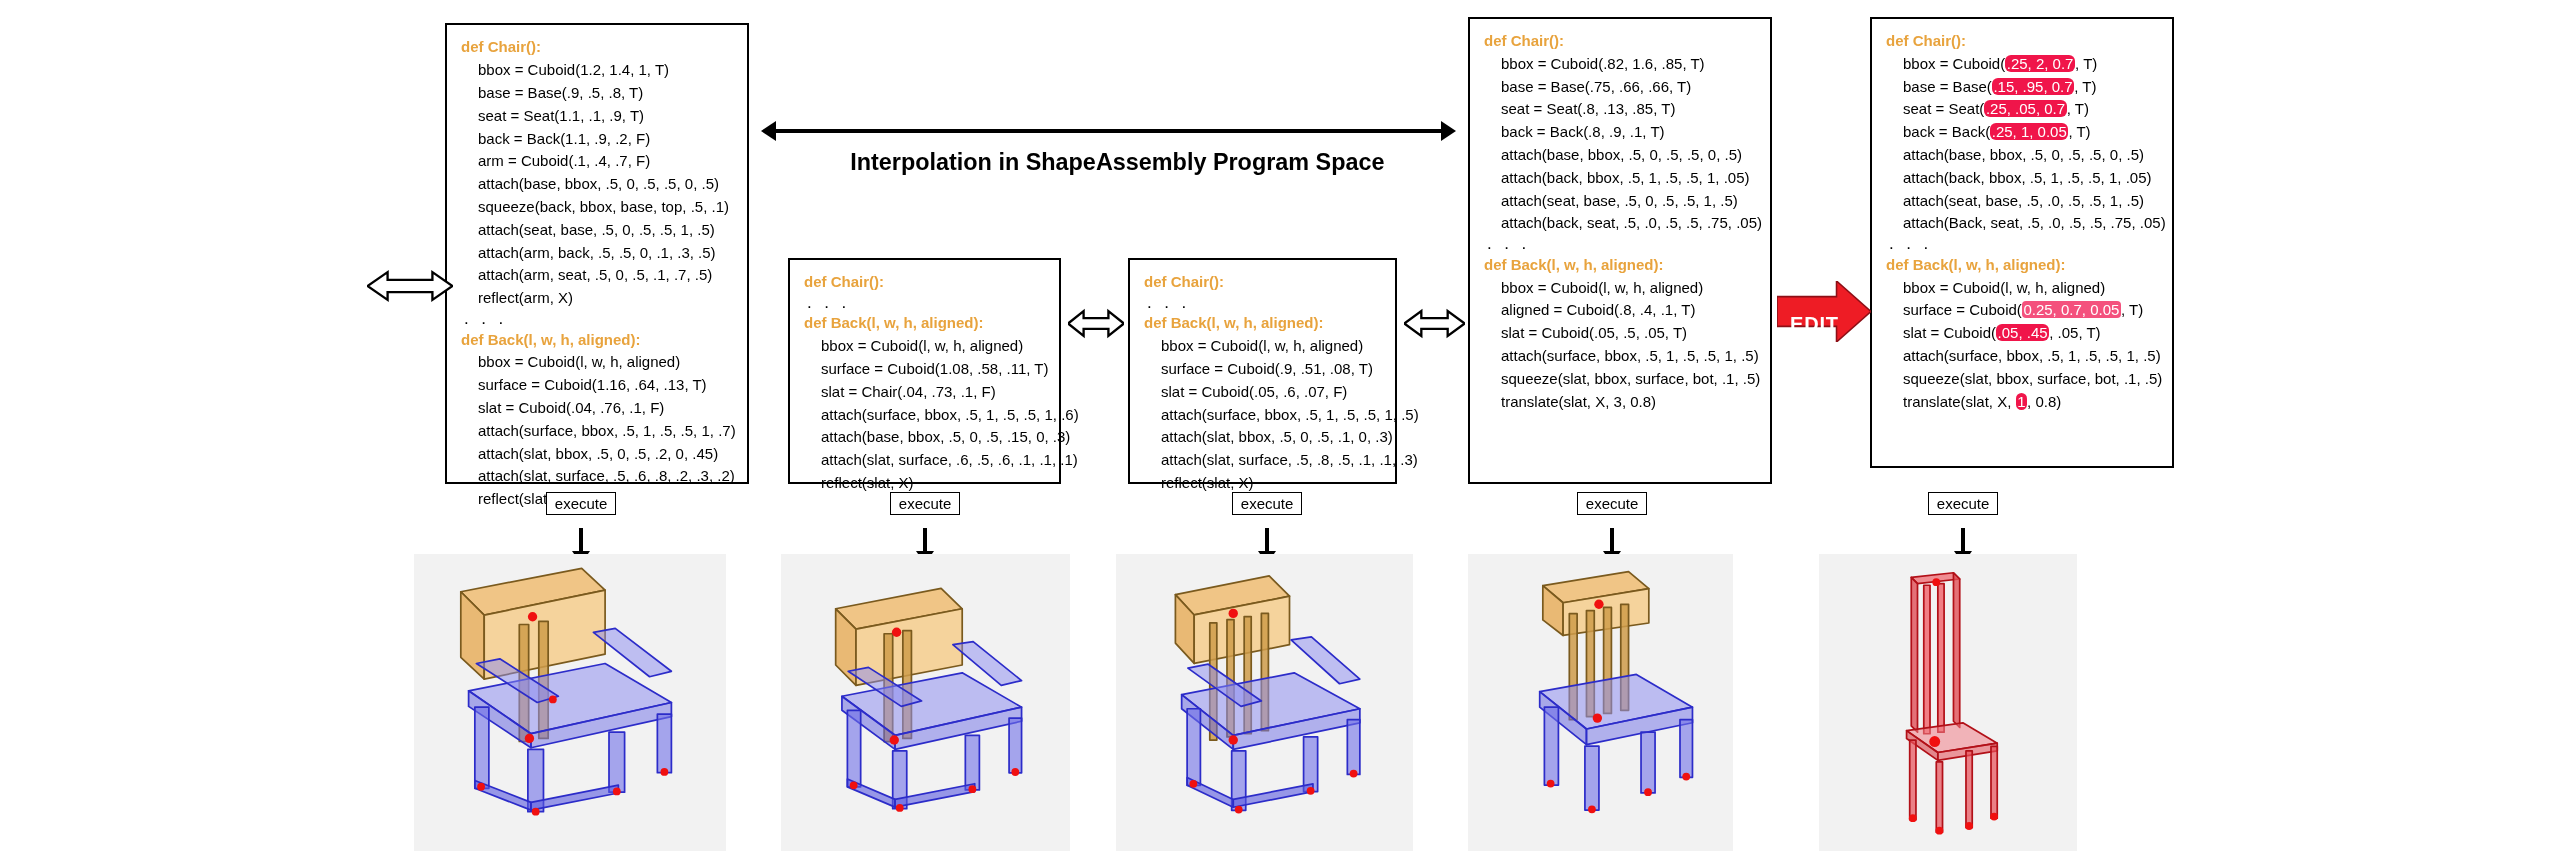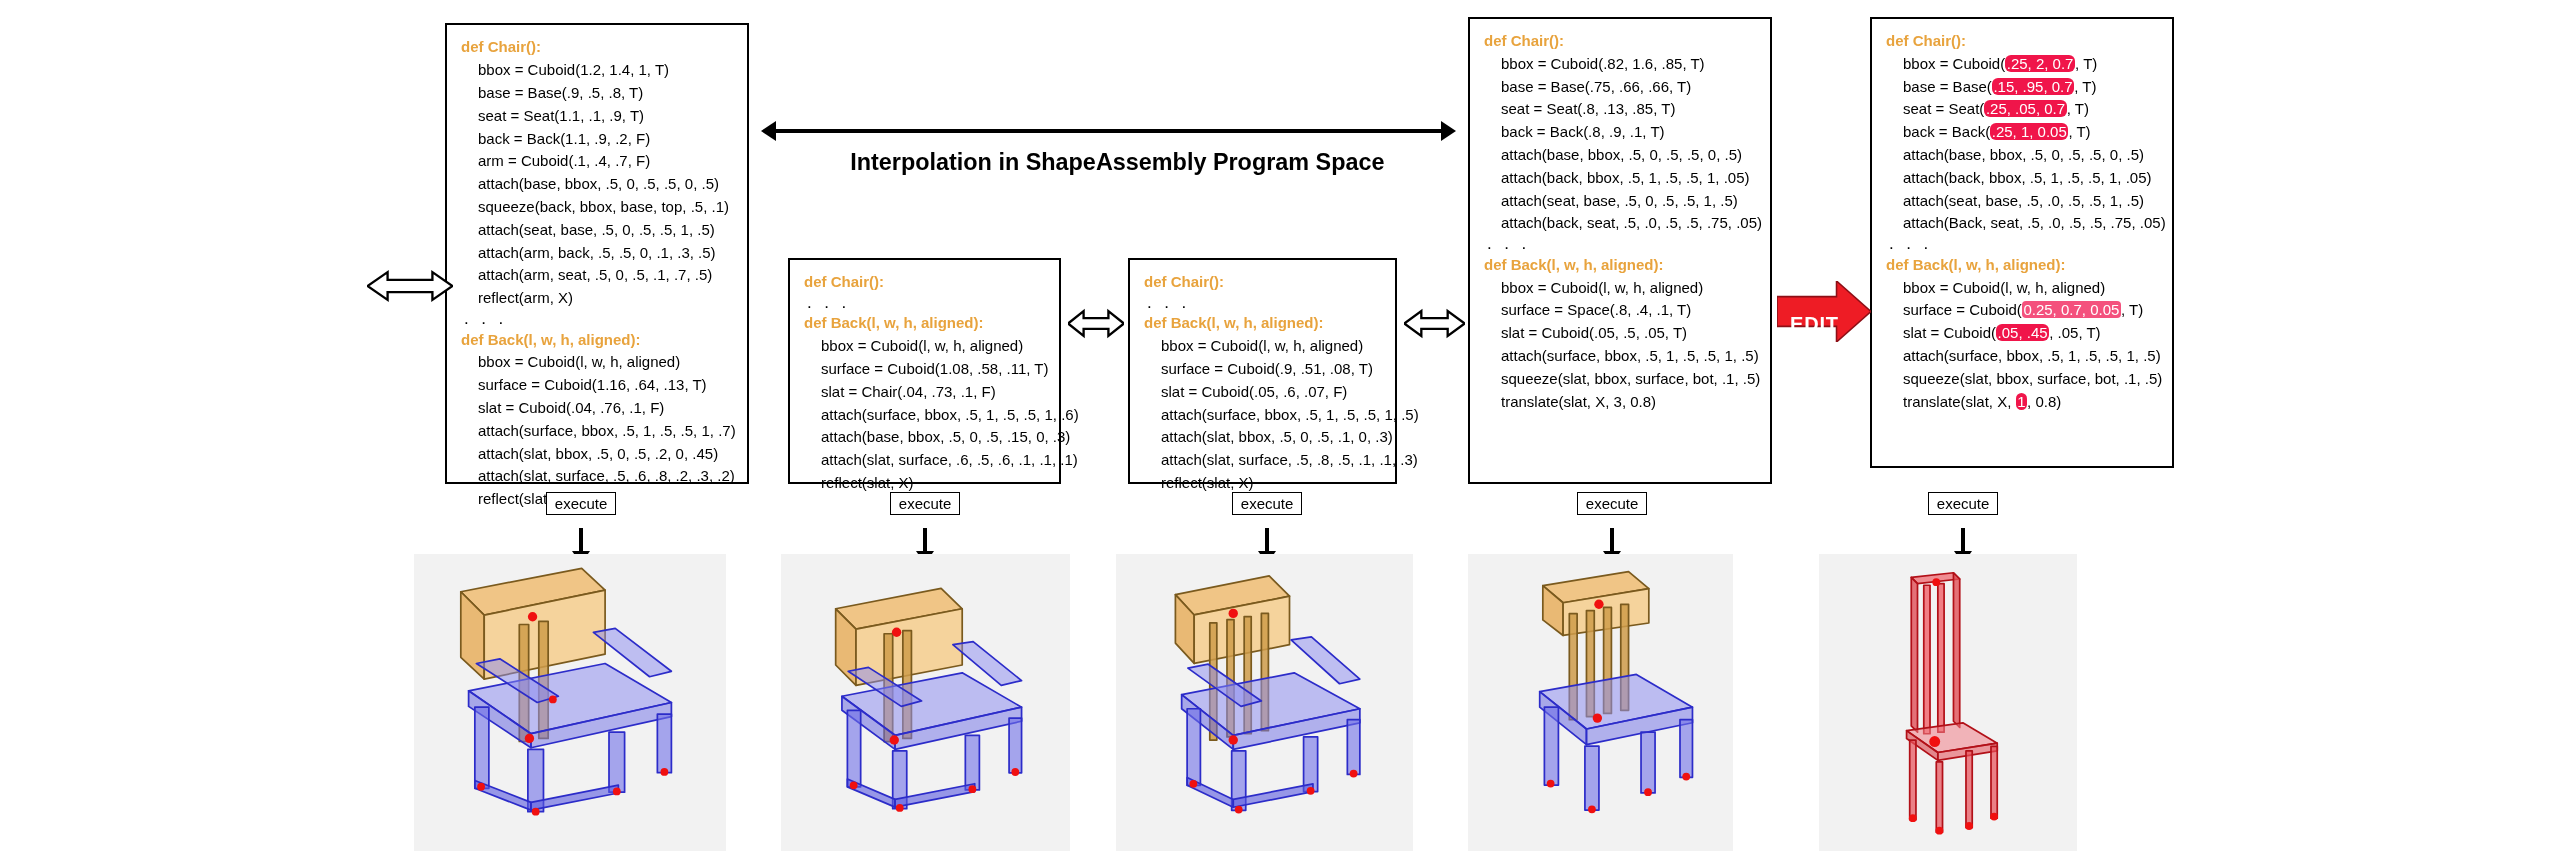--- a/index.html
+++ b/index.html
@@ -206,21 +206,21 @@
     <div class="ln">base = Base(.75, .66, .66, T)</div>
     <div class="ln">seat = Seat(.8, .13, .85, T)</div>
     <div class="ln">back = Back(.8, .9, .1, T)</div>
     <div class="ln">attach(base, bbox, .5, 0, .5, .5, 0, .5)</div>
     <div class="ln">attach(back, bbox, .5, 1, .5, .5, 1, .05)</div>
     <div class="ln">attach(seat, base, .5, 0, .5, .5, 1, .5)</div>
     <div class="ln">attach(back, seat, .5, .0, .5, .5, .75, .05)</div>
     <div class="dots">. . .</div>
     <div class="hdr">def Back(l, w, h, aligned):</div>
     <div class="ln">bbox = Cuboid(l, w, h, aligned)</div>
-    <div class="ln">surface = Space(.8, .4, .1, T)</div>
+    <div class="ln">aligned = Cuboid(.8, .4, .1, T)</div>
     <div class="ln">slat = Cuboid(.05, .5, .05, T)</div>
     <div class="ln">attach(surface, bbox, .5, 1, .5, .5, 1, .5)</div>
     <div class="ln">squeeze(slat, bbox, surface, bot, .1, .5)</div>
     <div class="ln">translate(slat, X, 3, 0.8)</div>
   </div>
 
   <div class="panel" style="left:1870px; top:17px; width:304px; height:451px;">
     <div class="hdr">def Chair():</div>
     <div class="ln">bbox = Cuboid(<span class="hl">.25, 2, 0.7</span>, T)</div>
     <div class="ln">base = Base(<span class="hl">.15, .95, 0.7</span>, T)</div>

